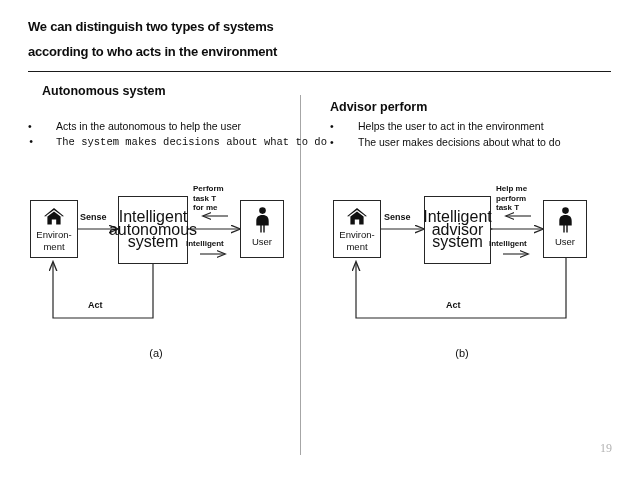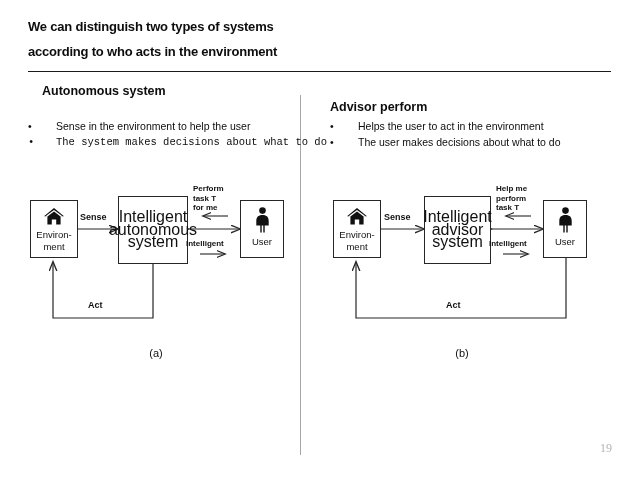--- a/index.html
+++ b/index.html
@@ -136,21 +136,21 @@
 
 <div id="slide-title">We can distinguish two types of systems
 according to who acts in the environment</div>
 <div id="title-rule"></div>
 
 <div id="column-divider"></div>
 
 <div class="col-heading" style="left:28px; top:84px;margin-left:14px;">Autonomous system</div>
 
 <div class="bullet-row" style="left:28px; top:120px;">
-  <span class="bullet-dot">•</span><span>Sense in the environment to help the user</span>
+  <span class="bullet-dot">•</span><span>Acts in the autonomous to help the user</span>
 </div>
 <div class="bullet-row" style="left:28px; top:136px;font-family:Liberation Mono, monospace;">
   <span class="bullet-dot">•</span><span>The system makes decisions about what to do</span>
 </div>
 
 <div class="col-heading" style="left:330px; top:100px;">Advisor perform</div>
 
 <div class="bullet-row" style="left:330px; top:120px;">
   <span class="bullet-dot">•</span><span>Helps the user to act in the environment</span>
 </div>

